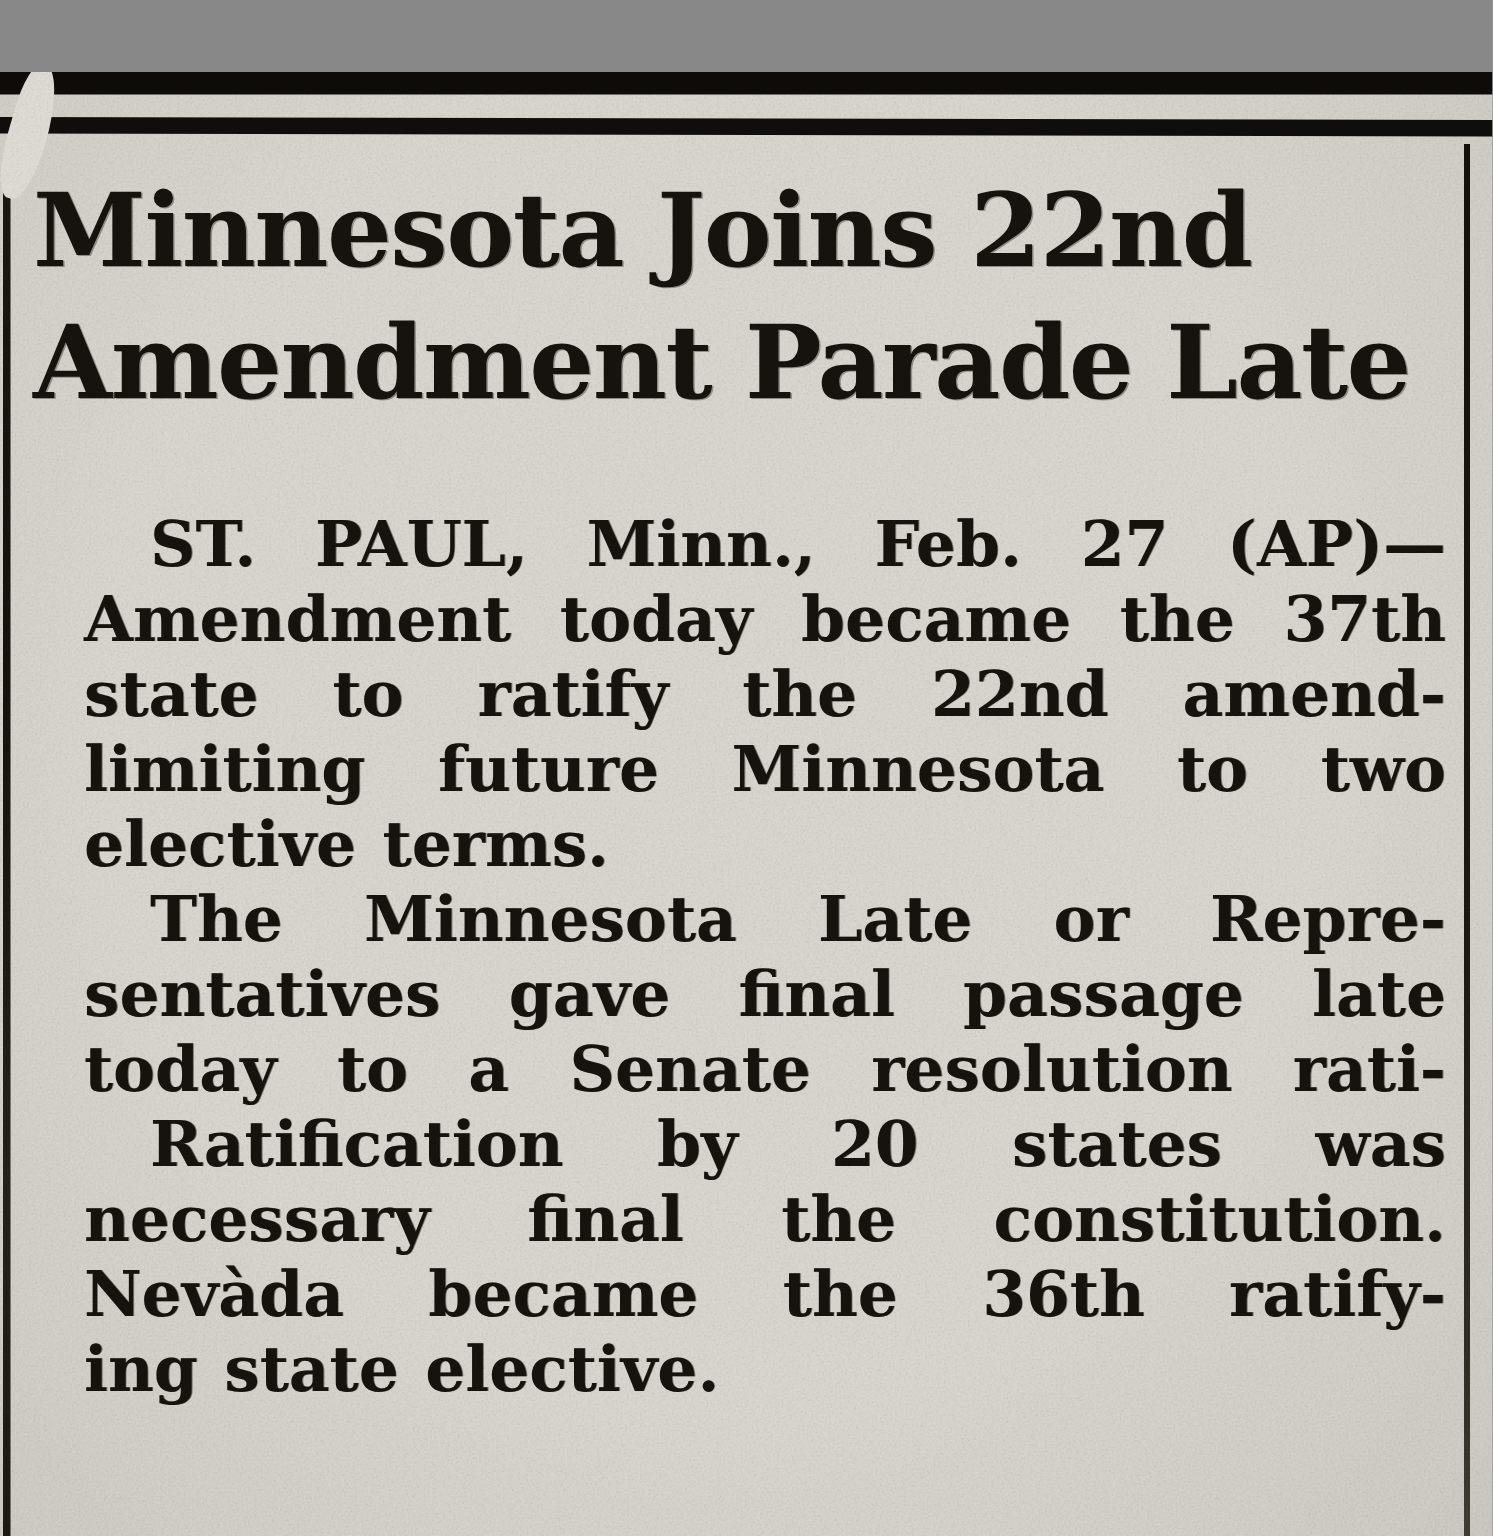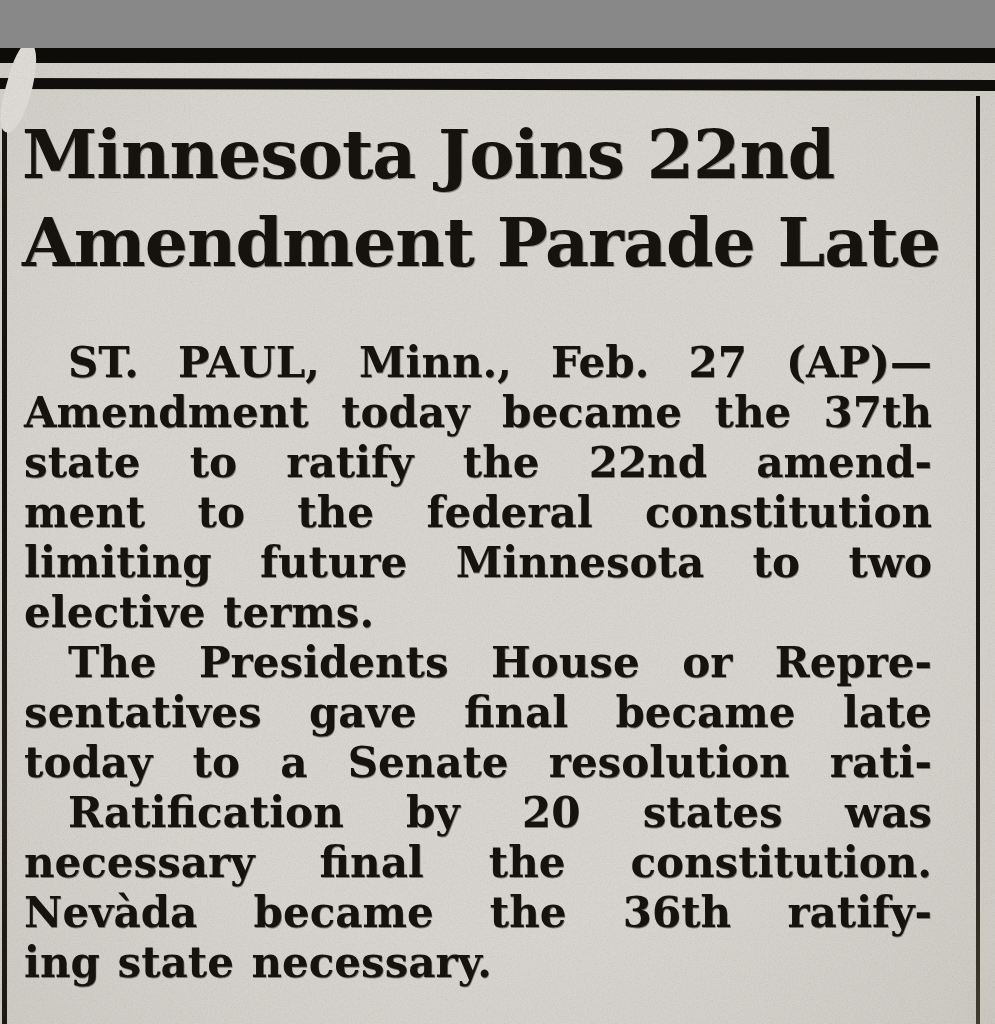--- a/index.html
+++ b/index.html
@@ -69,21 +69,21 @@
     line-height: 88px;
     font-weight: bold;
     letter-spacing: -1px;
     z-index: 4;
     text-shadow: 1px 1px 0 rgba(18,14,8,.35);
   }
   .headline .hl { display: block; white-space: nowrap; }
 
   
   .article {
-    position: absolute; left: 24px; top: 290px; width: 908px;
+    position: absolute; left: 56px; top: 290px; width: 908px;
     font-size: 42px;
     line-height: 50px;
     font-weight: bold;
     word-spacing: 3px;
     z-index: 4;
     text-shadow: 0.6px 0.6px 0 rgba(18,14,8,.45);
   }
   .ln {
     height: 50px;
     text-align: justify;
@@ -136,32 +136,31 @@
   <h1 class="headline">
     <span class="hl">Minnesota Joins 22nd</span>
     <span class="hl">Amendment Parade Late</span>
   </h1>
 
   <div class="article">
 
     <div class="ln ind">ST. PAUL, Minn., Feb. 27 (AP)—</div>
     <div class="ln">Amendment today became the 37th</div>
     <div class="ln">state to ratify the 22nd amend-</div>
-    <div class="ln">ment to the federal constitution</div>
     <div class="ln">limiting future Minnesota to two</div>
     <div class="ln end">elective terms.</div>
 
-    <div class="ln ind">The Presidents House or Repre-</div>
-    <div class="ln">sentatives gave final became late</div>
+    <div class="ln ind">The Minnesota Late or Repre-</div>
+    <div class="ln">sentatives gave final passage late</div>
     <div class="ln">today to a Senate resolution rati-</div>
 
     <div class="ln ind">Ratification by 20 states was</div>
     <div class="ln">necessary final the constitution.</div>
     <div class="ln">Nevàda became the 36th ratify-</div>
-    <div class="ln end">ing state necessary.</div>
+    <div class="ln end">ing state elective.</div>
   </div>
 
   <div class="divider">
     <div class="divider-line"></div>
     <div class="divider-diamond"></div>
     <div class="divider-tick"></div>
   </div>
 
   <svg class="grain" width="995" height="1024" aria-hidden="true">
     <filter id="grainf">

